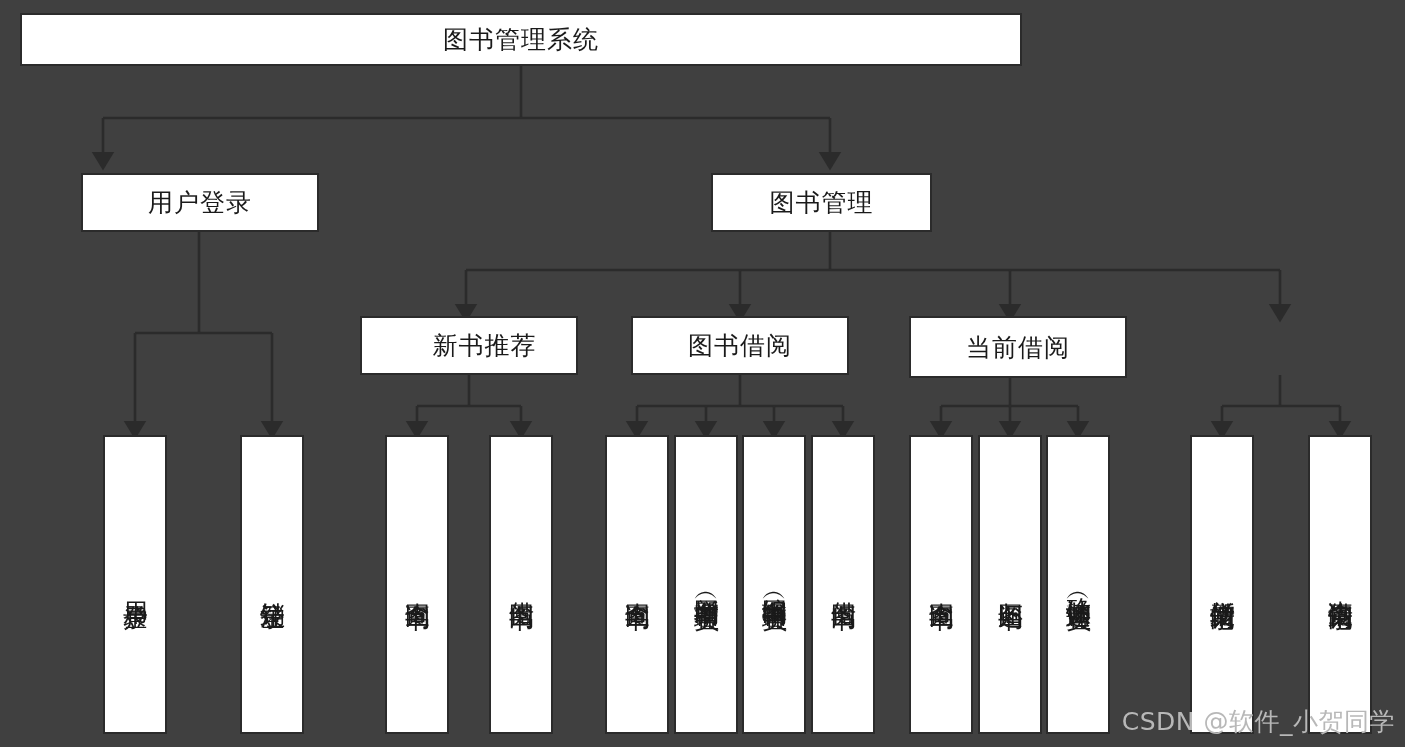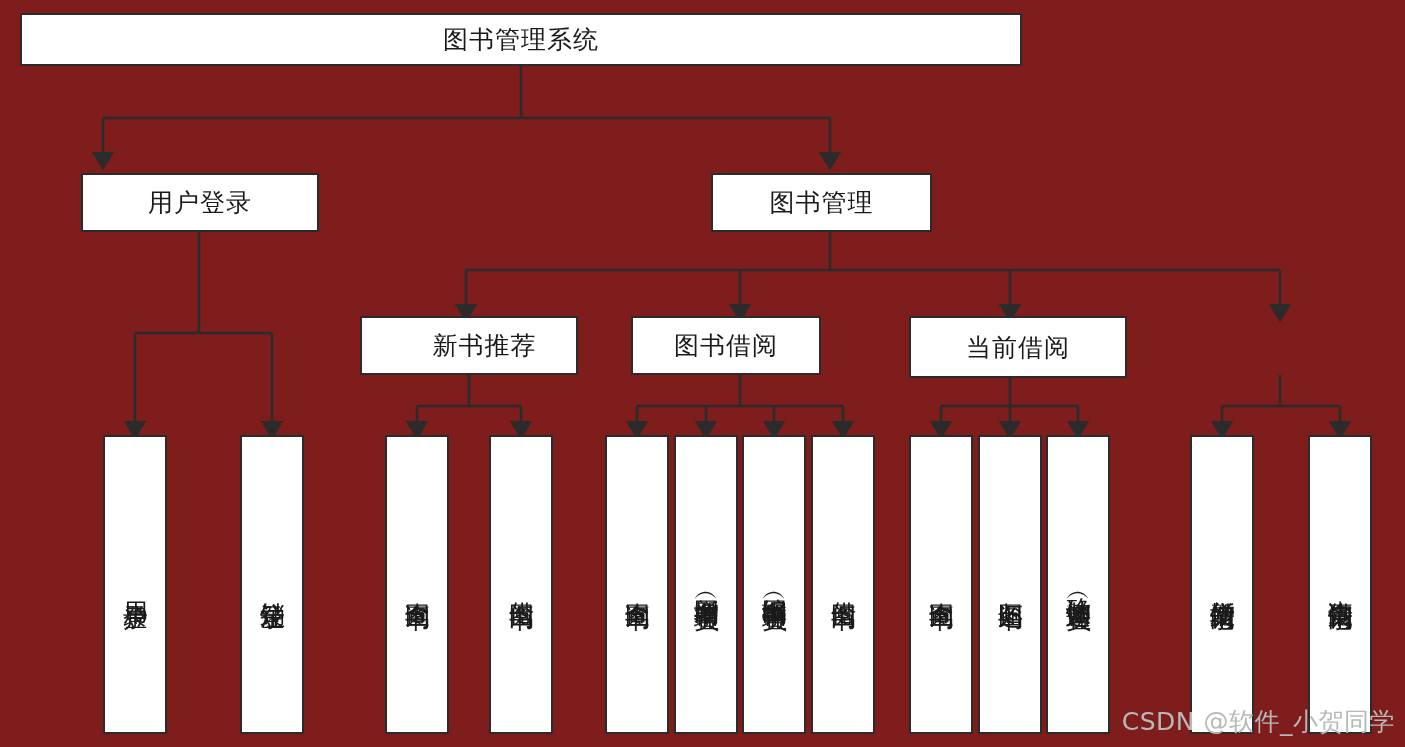--- a/index.html
+++ b/index.html
@@ -7,21 +7,21 @@
     padding: 0;
     background: #ffffff;
   }
   body {
     font-family: "DejaVu Sans", "Liberation Sans", sans-serif;
   }
   #canvas {
     position: relative;
     width: 1405px;
     height: 747px;
-    background: #7f1d1d;
+    background: #404040;
     overflow: hidden;
   }
   #edges {
     position: absolute;
     left: 0;
     top: 0;
     width: 1405px;
     height: 747px;
     pointer-events: none;
   }
@@ -133,21 +133,21 @@
   <div class="node horiz" style="left:81px; top:173px; width:238px; height:59px;">
     <span class="lbl">用户登录</span>
   </div>
   <div class="node horiz" style="left:711px; top:173px; width:221px; height:59px;">
     <span class="lbl">图书管理</span>
   </div>
 
   <div class="node horiz" style="left:360px; top:316px; width:218px; height:59px;padding-left:31px;">
     <span class="lbl">新书推荐</span>
   </div>
-  <div class="node horiz" style="left:631px; top:316px; width:190px; height:59px;">
+  <div class="node horiz" style="left:631px; top:316px; width:218px; height:59px;">
     <span class="lbl">图书借阅</span>
   </div>
   <div class="node horiz" style="left:901px; top:316px; width:218px; height:62px;margin-left:8px;">
     <span class="lbl">当前借阅</span>
   </div>
 
   <div class="node vert" style="left:103px; top:435px; width:64px; height:299px;">
     <span class="lbl">用户登录</span>
   </div>
   <div class="node vert" style="left:240px; top:435px; width:64px; height:299px;">

